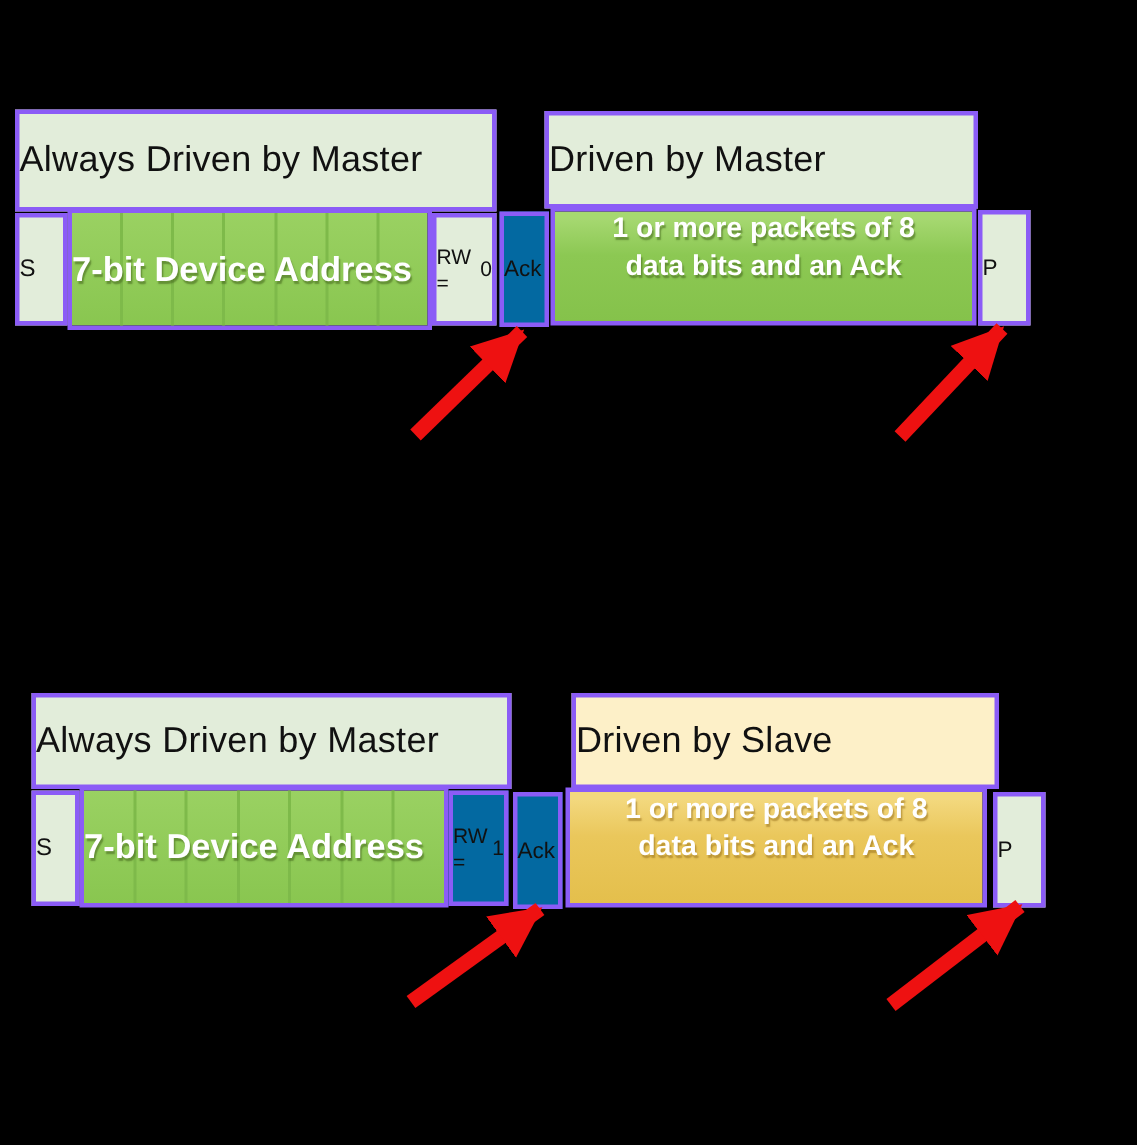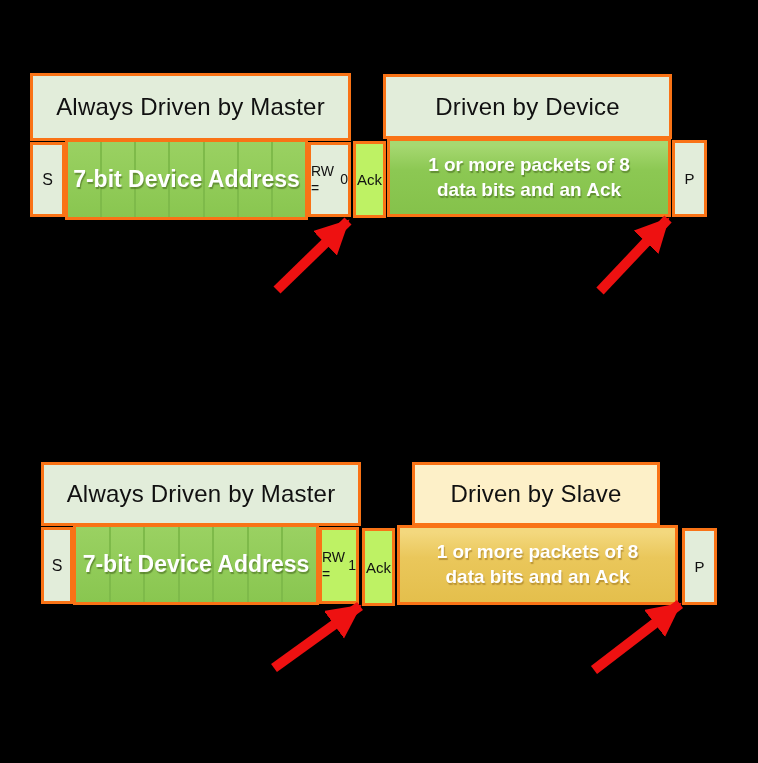--- a/index.html
+++ b/index.html
@@ -7,33 +7,32 @@
     width:758px;height:763px;
     background:#000;
     font-family:"Liberation Sans", sans-serif;
     position:relative;
     overflow:hidden;
   }
   .canvas{position:absolute;inset:0;width:758px;height:763px;}
   .box{
     position:absolute;
     box-sizing:border-box;
-    border:3px solid #f97316;
-    display:flex;align-items:center;justify-content:center;
+    border:3px solid #8b5cf6;
+    display:flex;align-items:center;justify-content:flex-start;
     color:#111;
-    margin-left:20px;
   }
   .hdr{
     background:#e2edda;
     font-size:24px;
     letter-spacing:.2px;
   }
   .cream-hdr{background:#fdf0c8;}
   .cell{background:#e2edda;font-size:16px;}
-  .cream{background:#bef264;}
+  .cream{background:#0369a1;}
   .rw{flex-direction:row;font-size:14px;line-height:1.15;}
   .addr{
     background:linear-gradient(#9ad162,#89c650);
     padding:0;
   }
   .bits{position:absolute;inset:0;display:flex;}
   .bit{flex:1;border-right:2px solid #7eba4a;}
   .bit:last-child{border-right:none;}
   .addr-label{
     position:relative;z-index:2;
@@ -54,21 +53,21 @@
 </style>
 </head>
 <body>
 
 <div class="canvas">
 
   <div class="box hdr" style="left:10px;top:73px;width:321px;height:68px;">
     <span>Always Driven by Master</span>
   </div>
   <div class="box hdr" style="left:363px;top:74px;width:289px;height:65px;">
-    <span>Driven by Device</span>
+    <span>Driven by Master</span>
   </div>
 
   <div class="box cell" style="left:10px;top:142px;width:35px;height:75px;">
     <span>S</span>
   </div>
 
   <div class="box addr" style="left:45px;top:139px;width:243px;height:81px;">
     <div class="bits">
       <div class="bit"></div>
         <div class="bit"></div>
@@ -95,21 +94,21 @@
     <div>data bits and an Ack</div>
   </div>
 
   <div class="box cell" style="left:652px;top:140px;width:35px;height:77px;font-size:15px;">
     <span>P</span>
   </div>
 
   <div class="box hdr" style="left:21px;top:462px;width:320px;height:64px;">
     <span>Always Driven by Master</span>
   </div>
-  <div class="box hdr cream-hdr" style="left:392px;top:462px;width:248px;height:64px;">
+  <div class="box hdr cream-hdr" style="left:381px;top:462px;width:285px;height:64px;">
     <span>Driven by Slave</span>
   </div>
 
   <div class="box cell" style="left:21px;top:527px;width:32px;height:77px;">
     <span>S</span>
   </div>
 
   <div class="box addr" style="left:53px;top:524px;width:246px;height:81px;">
     <div class="bits">
       <div class="bit"></div>

